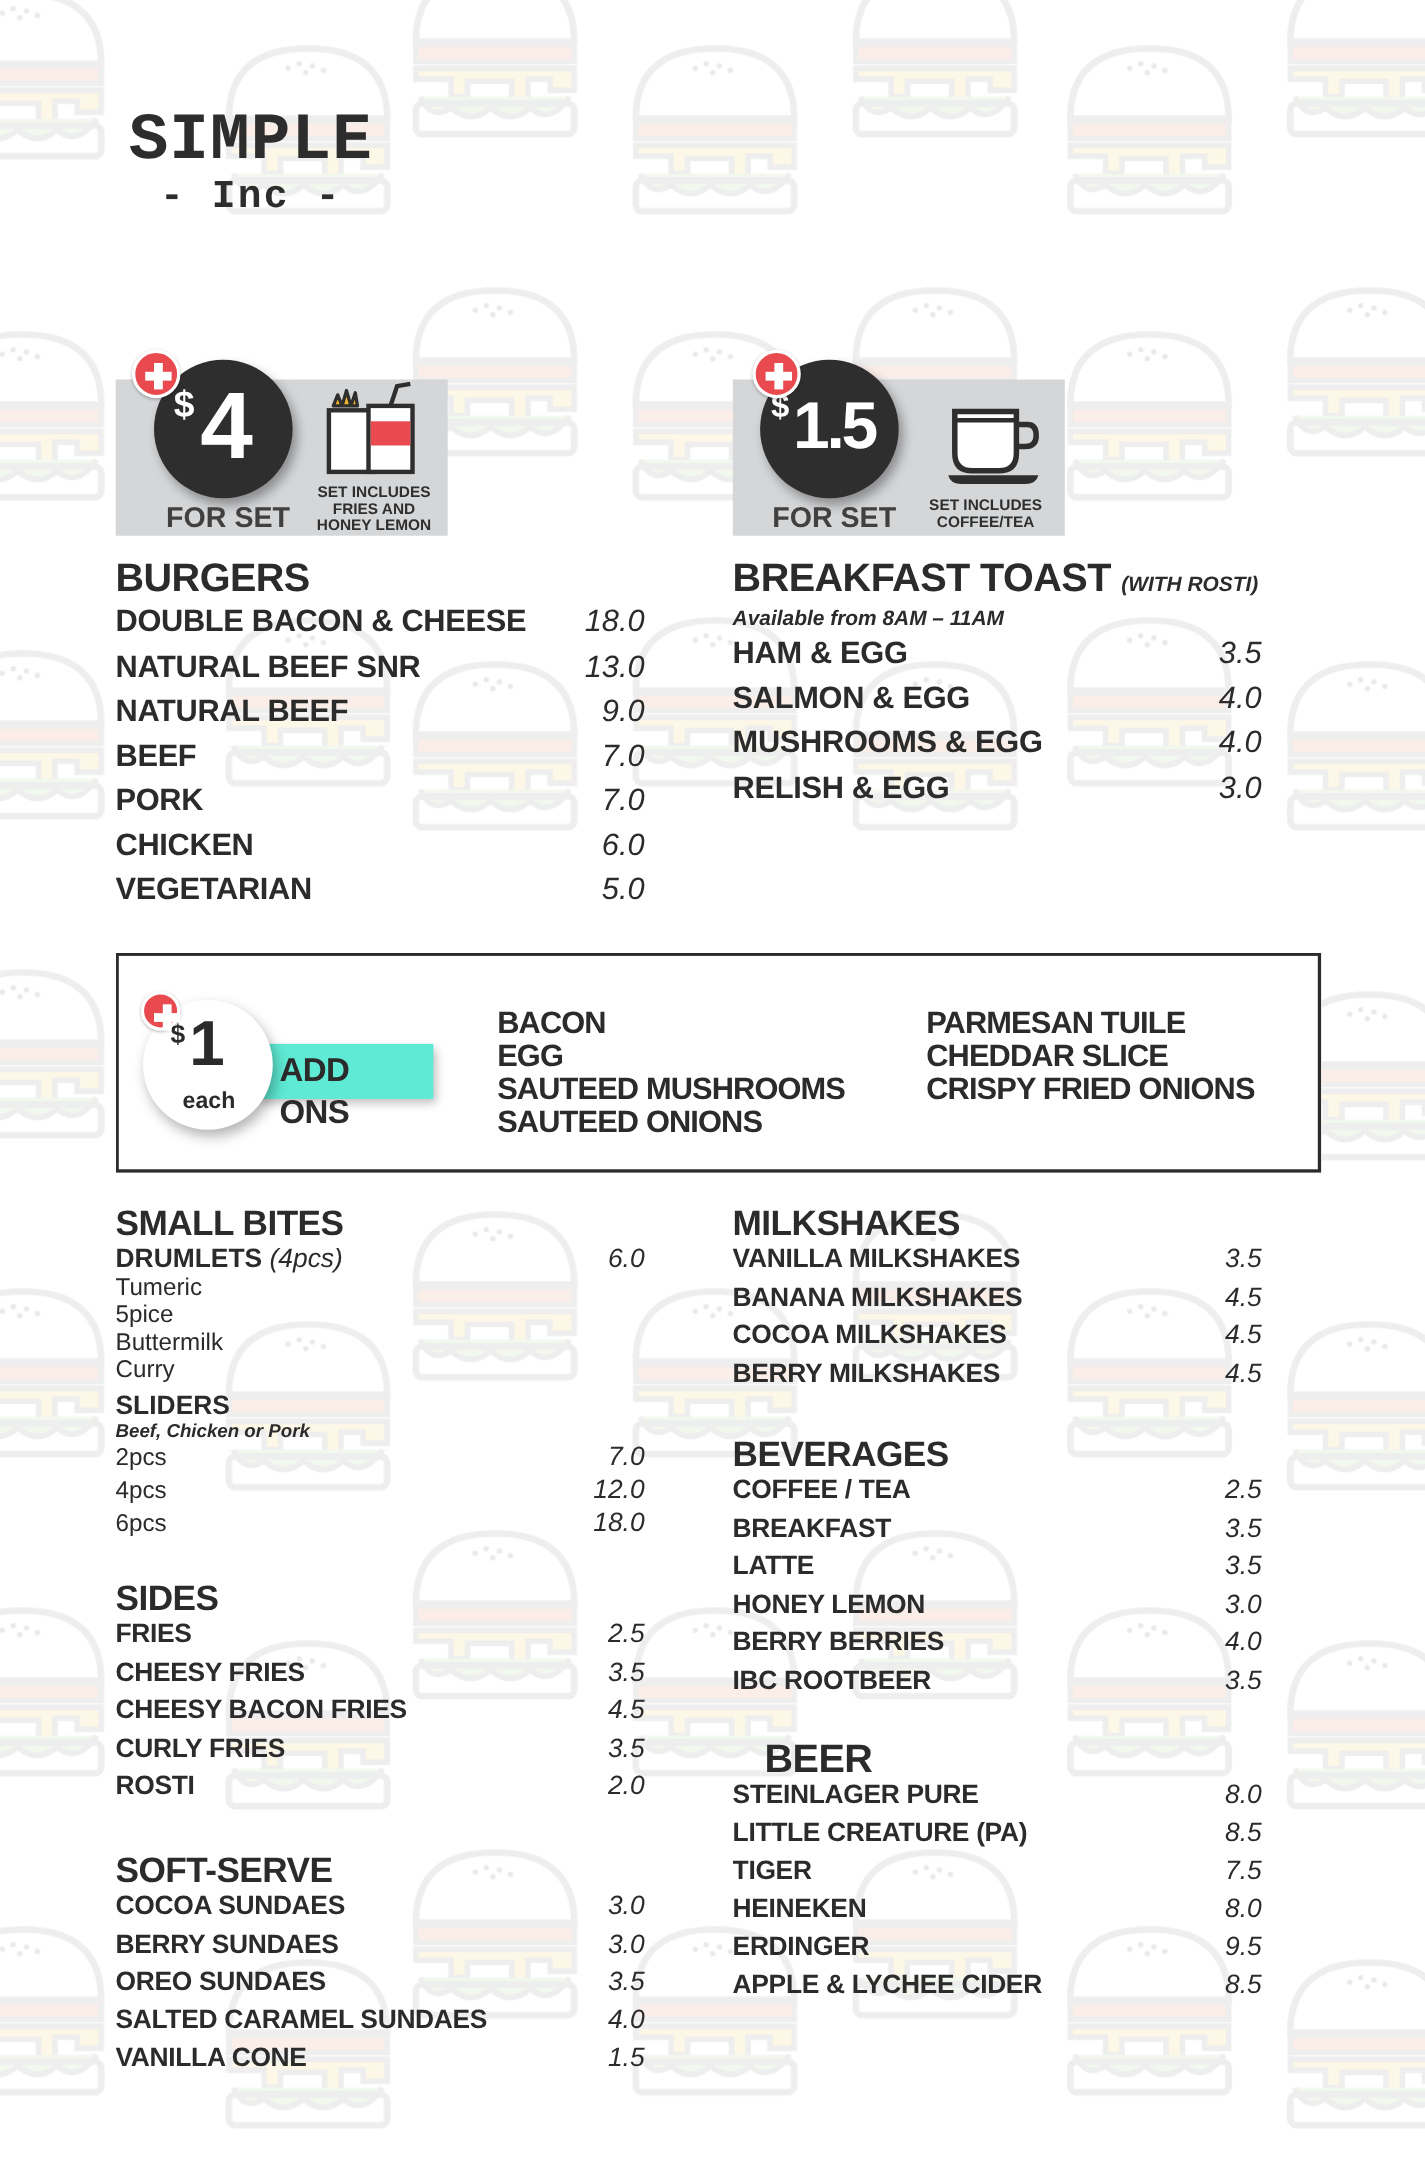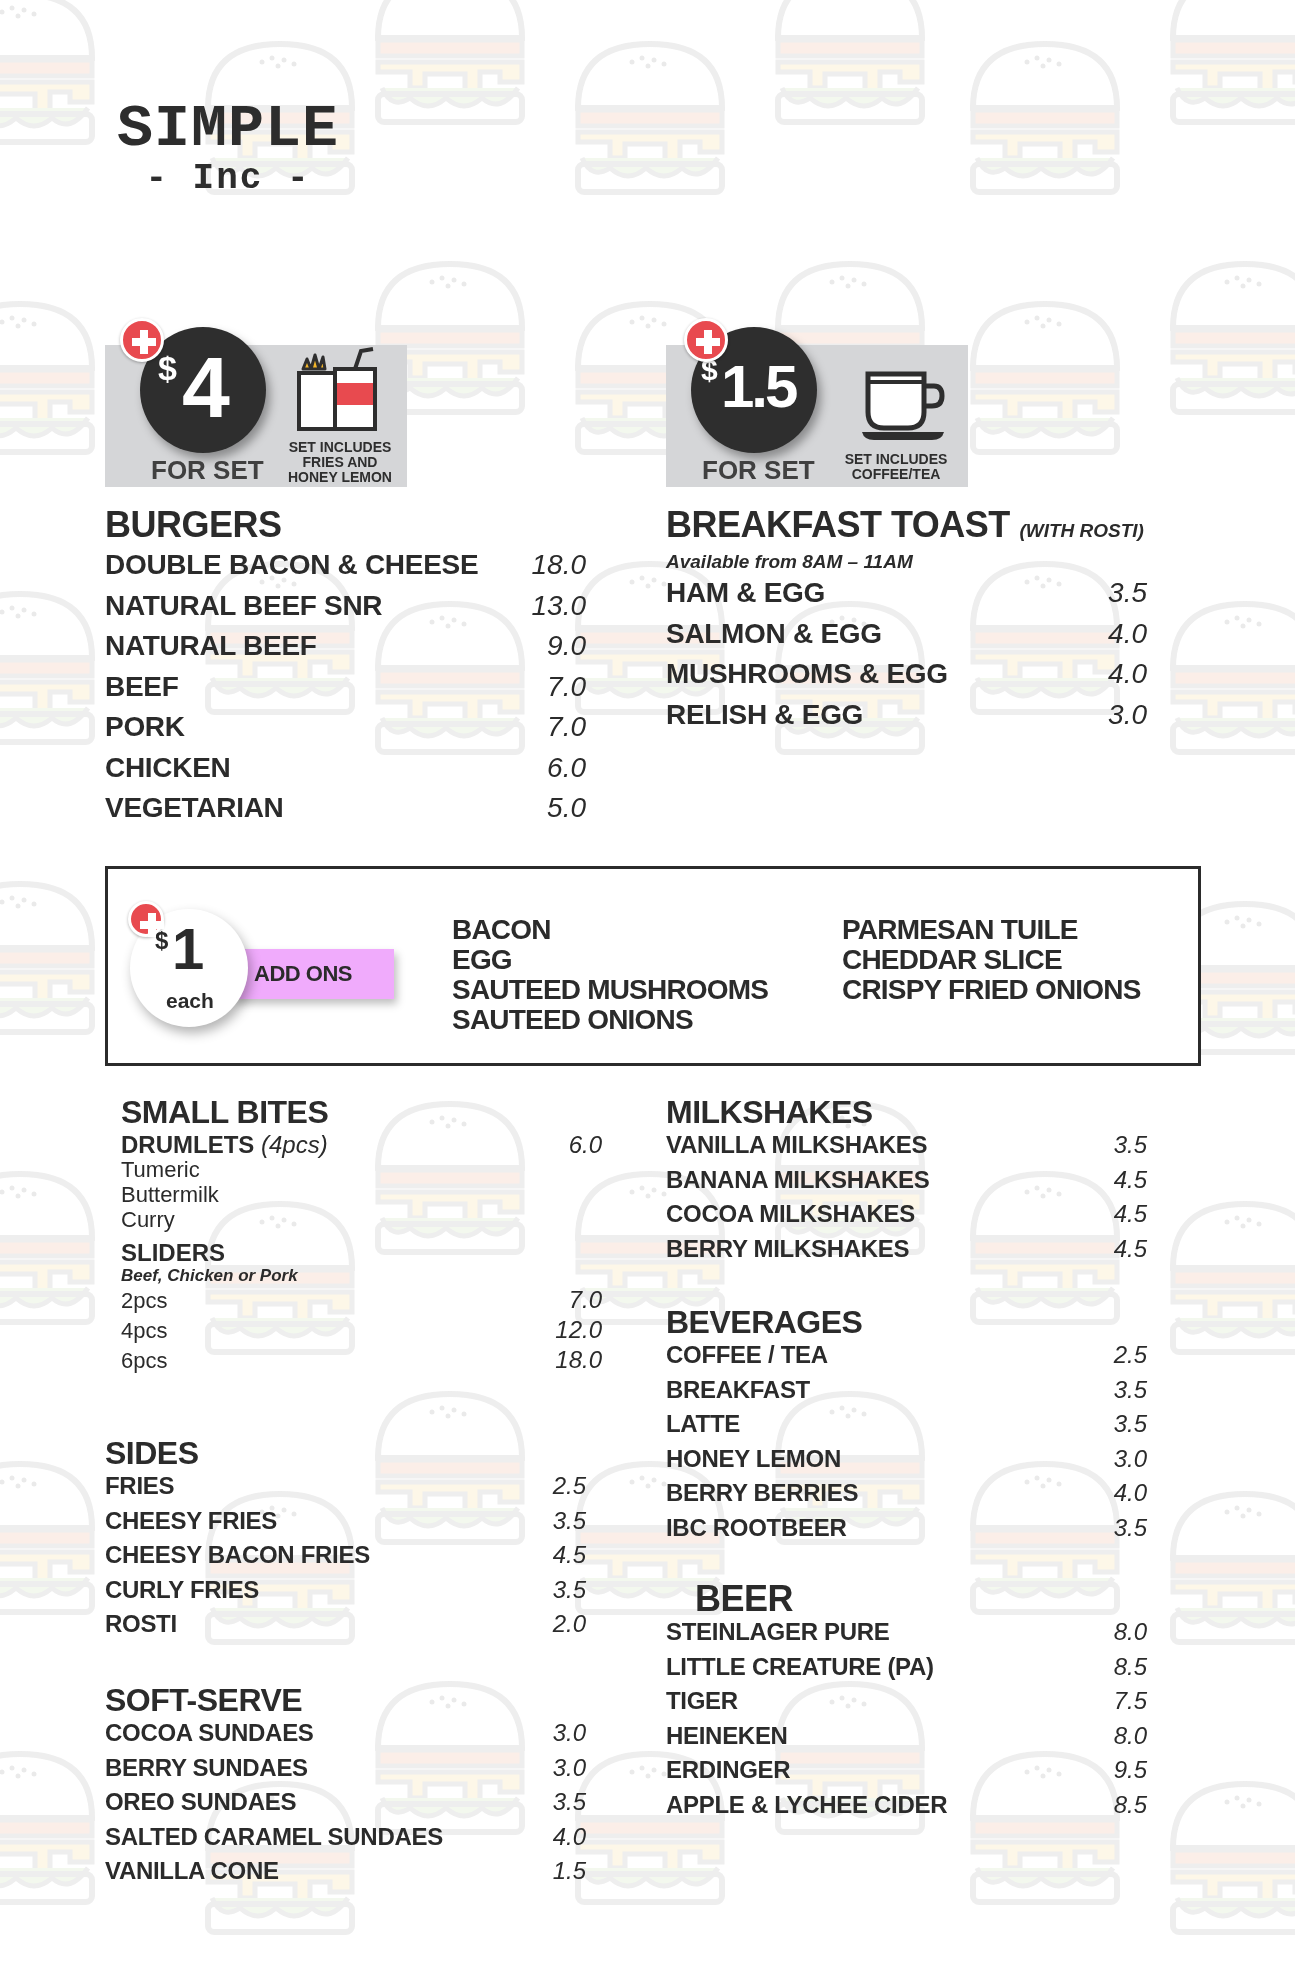--- a/index.html
+++ b/index.html
@@ -45,21 +45,21 @@
   .sub-heading { font-weight: bold; font-size: 24px; line-height: 26px; }
   .sub-heading .paren { font-weight: normal; font-style: italic; }
   .flavor { font-size: 22px; line-height: 25px; color: #2b2b2b; }
   .note { font-weight: bold; font-style: italic; font-size: 17px; line-height: 20px; }
   .pcs { display: flex; justify-content: space-between; height: 30px; align-items: baseline; font-size: 22px; }
   .pcs .price { font-style: italic; font-size: 24px; }
 
   
   .addons-box { left: 105px; top: 866px; width: 1096px; height: 200px; border: 3px solid #2b2b2b; background: #ffffff; }
   .white-circle { position: absolute; width: 118px; height: 118px; border-radius: 50%; background: #fff; box-shadow: 3px 6px 12px rgba(0,0,0,0.3); }
-  .addons-label { position: absolute; background: #f0abfc; box-shadow: 3px 5px 8px rgba(0,0,0,0.25); font-weight: bold; font-size: 22px; color: #2b2b2b; padding: 6px 10px 6px 10px; letter-spacing: -0.5px; }
+  .addons-label { position: absolute; background: #5eead4; box-shadow: 3px 5px 8px rgba(0,0,0,0.25); font-weight: bold; font-size: 30px; color: #2b2b2b; padding: 6px 10px 6px 10px; letter-spacing: -0.5px; }
   .addons-col { position: absolute; font-weight: bold; font-size: 28px; line-height: 30px; color: #2b2b2b; letter-spacing: -0.8px; }
 </style>
 </head>
 <body>
 
 <svg id="bg" xmlns="http://www.w3.org/2000/svg" width="1295" height="1981">
   <defs>
     <g id="burger">
       <path d="M8 68 Q8 4 80 4 Q152 4 152 68 Z" fill="none" stroke="#ececec" stroke-width="6"></path>
       <circle cx="62" cy="22" r="2.5" fill="#e8e8e8"></circle>
@@ -240,27 +240,28 @@
     <div>SAUTEED MUSHROOMS</div>
     <div>SAUTEED ONIONS</div>
   </div>
   <div class="addons-col" style="left:734px; top:46px;">
     <div>PARMESAN TUILE</div>
     <div>CHEDDAR SLICE</div>
     <div>CRISPY FRIED ONIONS</div>
   </div>
 </div>
 
-<div class="abs" style="left:105px; top:1093px; width:481px;margin-left:16px;">
+<div class="abs" style="left:105px; top:1093px; width:481px;">
   <div class="heading" style="font-size:32px; line-height:38px;">SMALL BITES</div>
   <div class="row" style="height:26px;">
     <span class="sub-heading"><span>DRUMLETS</span> <span class="paren">(4pcs)</span></span>
     <span class="price" style="font-size:24px; font-style:italic;">6.0</span>
   </div>
   <div class="flavor">Tumeric</div>
+  <div class="flavor">5pice</div>
   <div class="flavor">Buttermilk</div>
   <div class="flavor">Curry</div>
   <div class="sub-heading" style="margin-top:8px;">SLIDERS</div>
   <div class="note">Beef, Chicken or Pork</div>
   <div class="pcs">
       <span>2pcs</span>
       <span class="price">7.0</span>
     </div>
   <div class="pcs">
       <span>4pcs</span>

